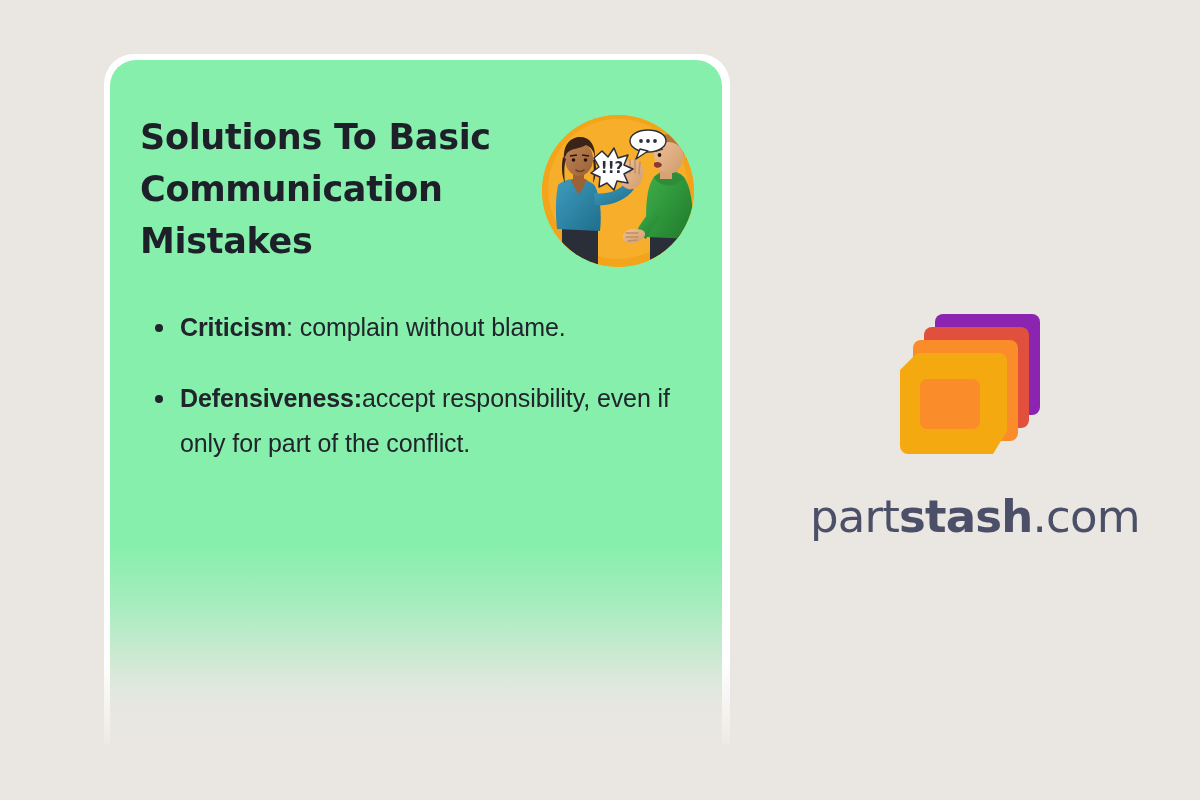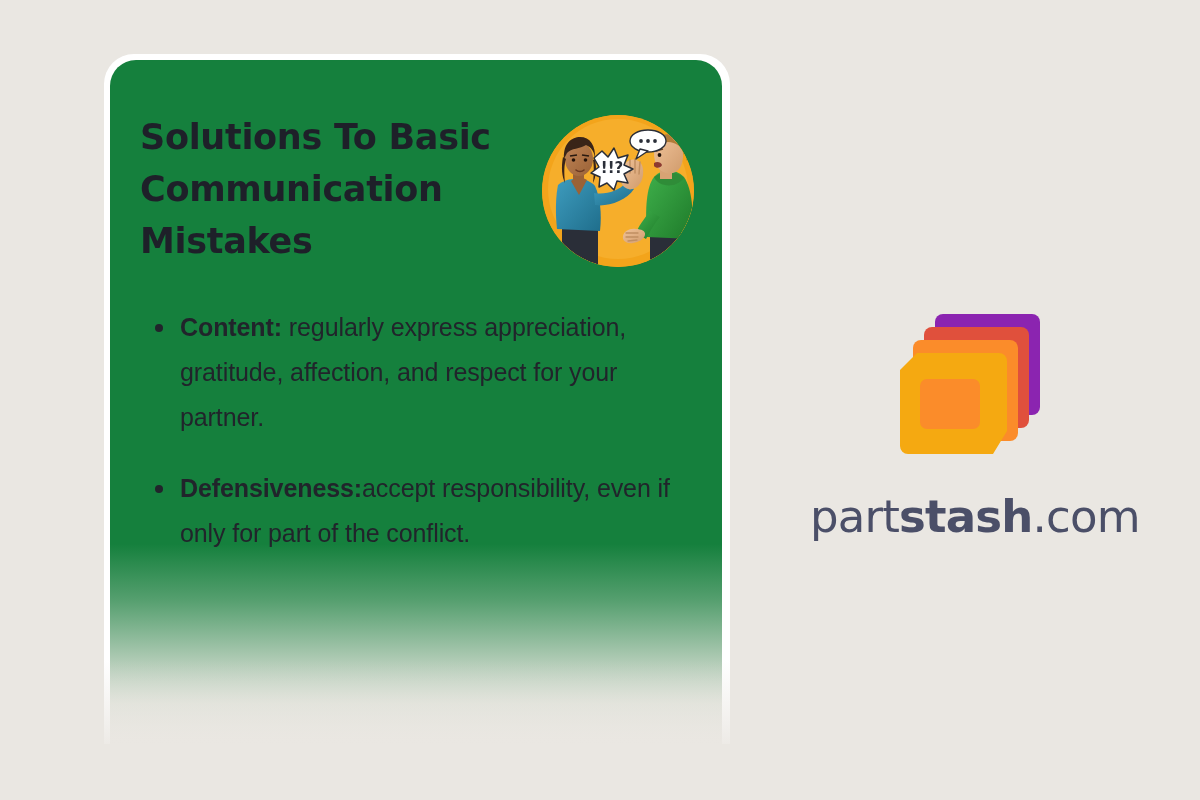--- a/index.html
+++ b/index.html
@@ -28,21 +28,21 @@
     background: #FFFFFF;
     padding: 6px 8px 0 6px;
     overflow: hidden;
   }
 
   .card {
     position: relative;
     width: 100%;
     height: 100%;
     border-radius: 26px 26px 0 0;
-    background: #15803d;
+    background: #86efac;
     overflow: hidden;
   }
 
   
   .card-fade {
     position: absolute;
     left: 0;
     right: 0;
     bottom: 0;
     height: 200px;
@@ -266,21 +266,21 @@
               <path d="M60 36 L66 42 L72 33 L76 43 L86 40 L82 50 L91 54 L82 59 L86 68 L75 66 L72 75 L65 68 L57 72 L58 62 L49 58 L57 52 L52 43 Z" fill="#FFFFFF" stroke="#2A2E38" stroke-width="1.5" stroke-linejoin="round"></path>
               <text x="70" y="58" font-family="DejaVu Sans, sans-serif" font-size="15" font-weight="700" fill="#2A2E38" text-anchor="middle">!!?</text>
             </g>
           </g>
         </svg>
       </div>
     </div>
 
     <ul class="bullets">
       <li class="bullet">
-        <b>Content:</b><span> </span><span>regularly express appreciation, gratitude, affection, and respect for your partner.</span>
+        <b>Criticism</b><span>: </span><span>complain without blame.</span>
       </li>
       <li class="bullet">
         <b>Defensiveness:</b><span></span><span>accept responsibility, even if only for part of the conflict.</span>
       </li>
     </ul>
 
     <div class="card-fade"></div>
   </div>
 </div>
 

